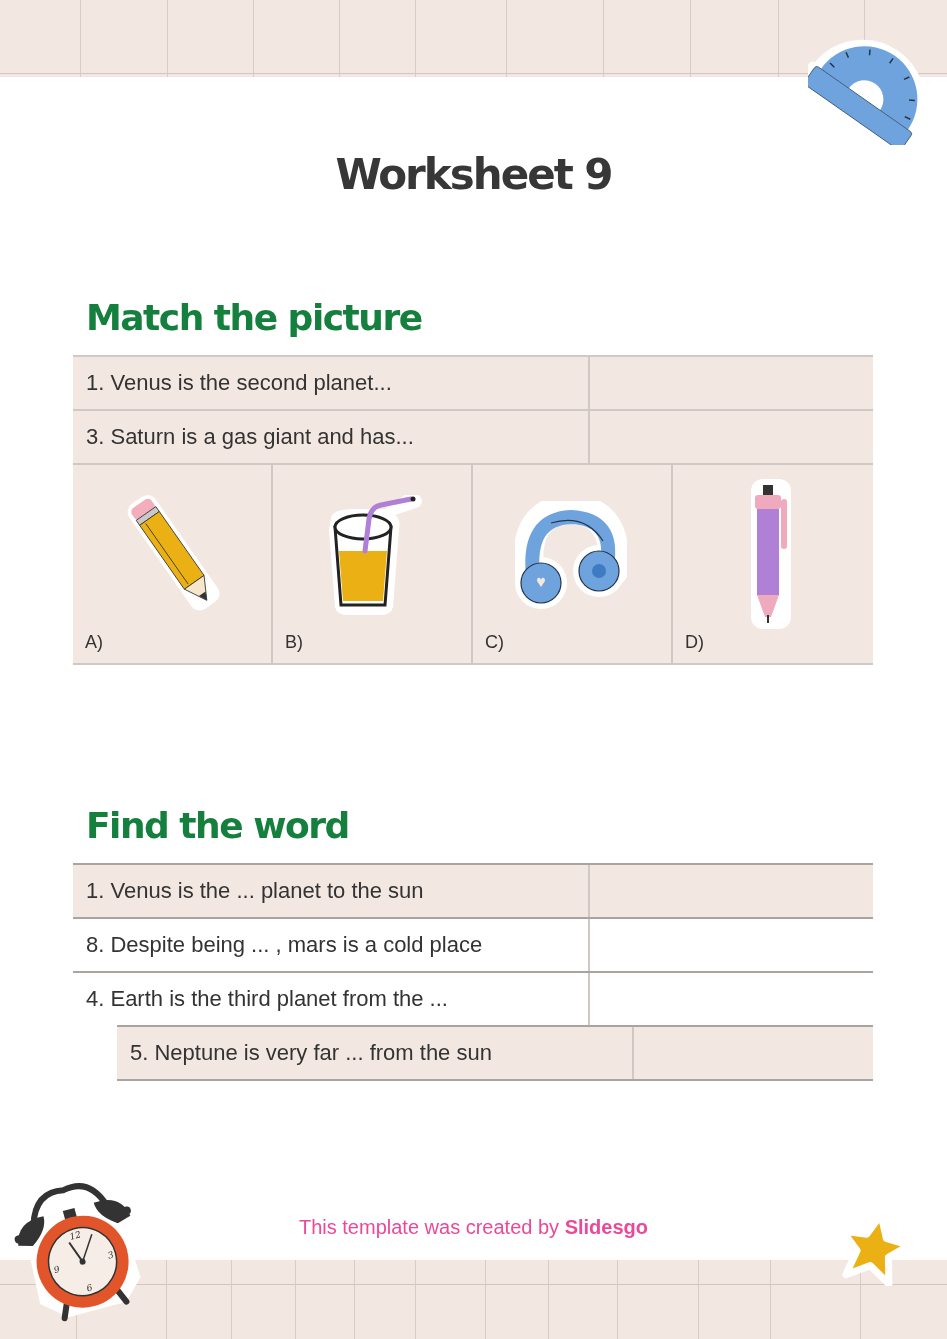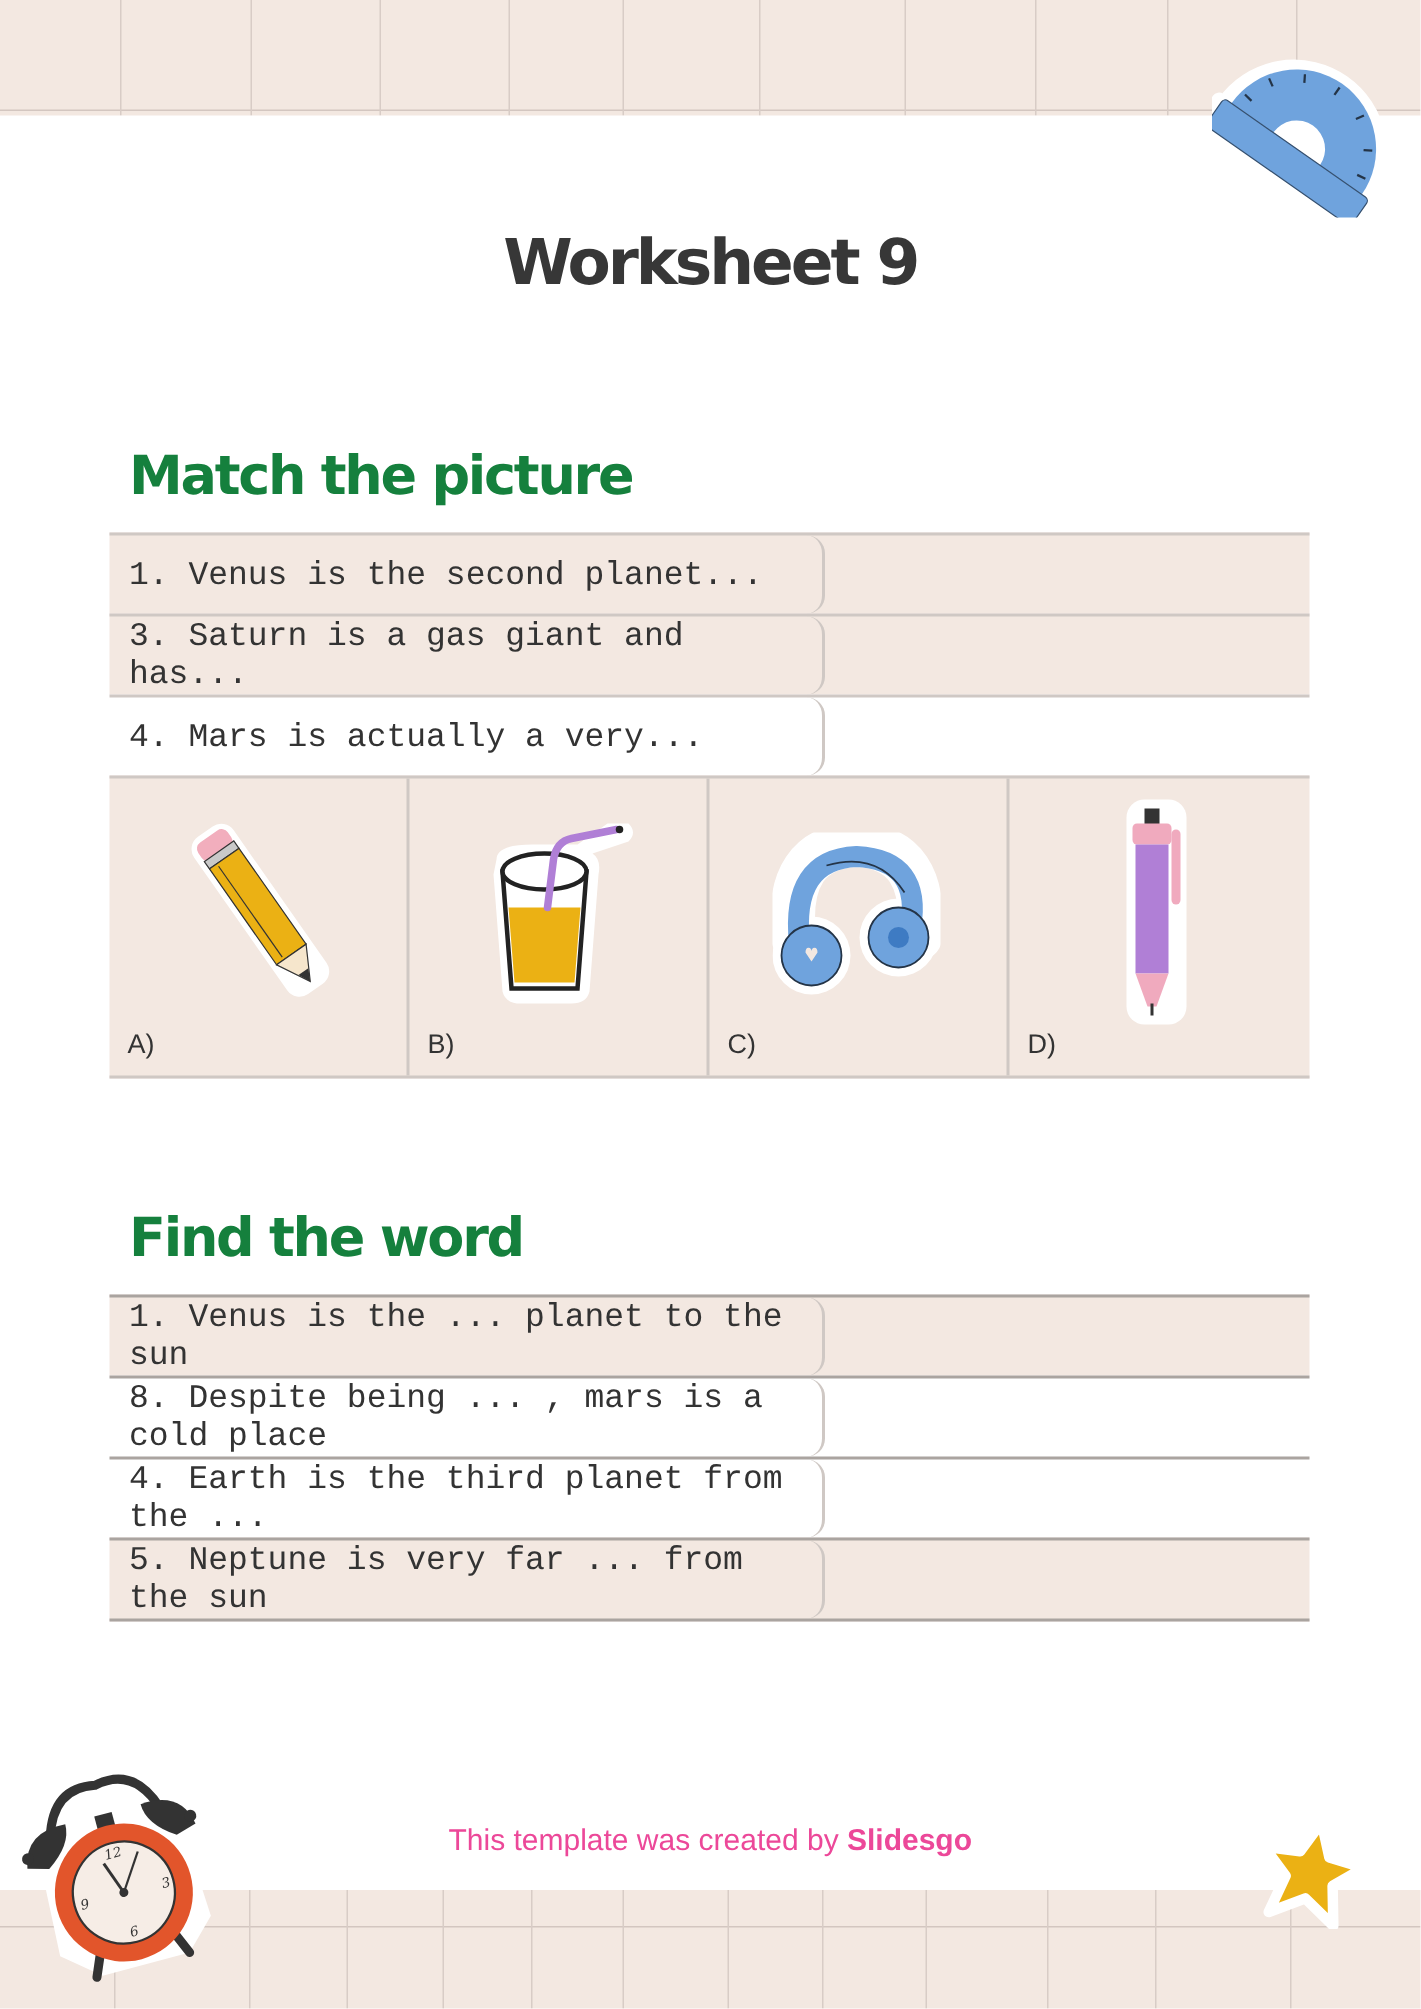--- a/index.html
+++ b/index.html
@@ -34,28 +34,28 @@
   .table {
     position: absolute; left: 73px; width: 800px;
   }
   .row {
     display: flex; height: 52px; border-top: 2px solid #cfc8c4;
     box-sizing: content-box;
   }
   .row:last-child { border-bottom: 2px solid #cfc8c4; }
   .row.shaded { background: #f3e8e1; }
   .row .q {
-    width: 477px; border-right: 2px solid #cfc8c4; box-sizing: border-box;
+    width: 517px; border-right: 2px solid #cfc8c4; box-sizing: border-box;
     display: flex; align-items: center; padding-left: 13px;
-    font-family: Liberation Mono, monospace; font-size: 22px; color: #333; border-radius: 12px;
+    font-family: Liberation Sans, sans-serif; font-size: 22px; color: #333;
   }
   .row .a { flex: 1; }
 
   .table-find .row { border-top-color: #aaa4a0; }
-  .table-find .row:last-child { border-bottom-color: #aaa4a0; }
+  .table-find .row:last-child { border-bottom-color: #aaa4a0; margin-left: 44px; }
 
   .pic-row {
     display: flex; height: 198px; background: #f3e8e1;
     border-top: 2px solid #cfc8c4; border-bottom: 2px solid #cfc8c4;
   }
   .pic-cell {
     position: relative; width: 200px; box-sizing: border-box;
     border-right: 2px solid #cfc8c4;
   }
   .pic-cell:last-child { border-right: none; }
@@ -110,24 +110,20 @@
 
 <h2 class="section-heading heading-match">Match the picture</h2>
 
 <div class="table table-match" style="top:355px">
   <div class="row shaded">
     <div class="q">1. Venus is the second planet...</div>
     <div class="a"></div>
   </div>
   <div class="row shaded">
     <div class="q">3. Saturn is a gas giant and has...</div>
-    <div class="a"></div>
-  </div>
-  <div class="row" style="border-bottom:none">
-    <div class="q">4. Mars is actually a very...</div>
     <div class="a"></div>
   </div>
 
   <div class="pic-row">
     <div class="pic-cell">
       <svg style="left:50px;top:22px" width="100" height="130" viewBox="0 0 100 130">
         <g transform="rotate(-35 50 65)">
           <rect x="34" y="2" width="32" height="128" rx="10" fill="#fff"></rect>
           <rect x="38" y="6" width="24" height="14" rx="5" fill="#f2aebd"></rect>
           <rect x="38" y="18" width="24" height="6" fill="#c9c9c9" stroke="#333" stroke-width="0.8"></rect>

